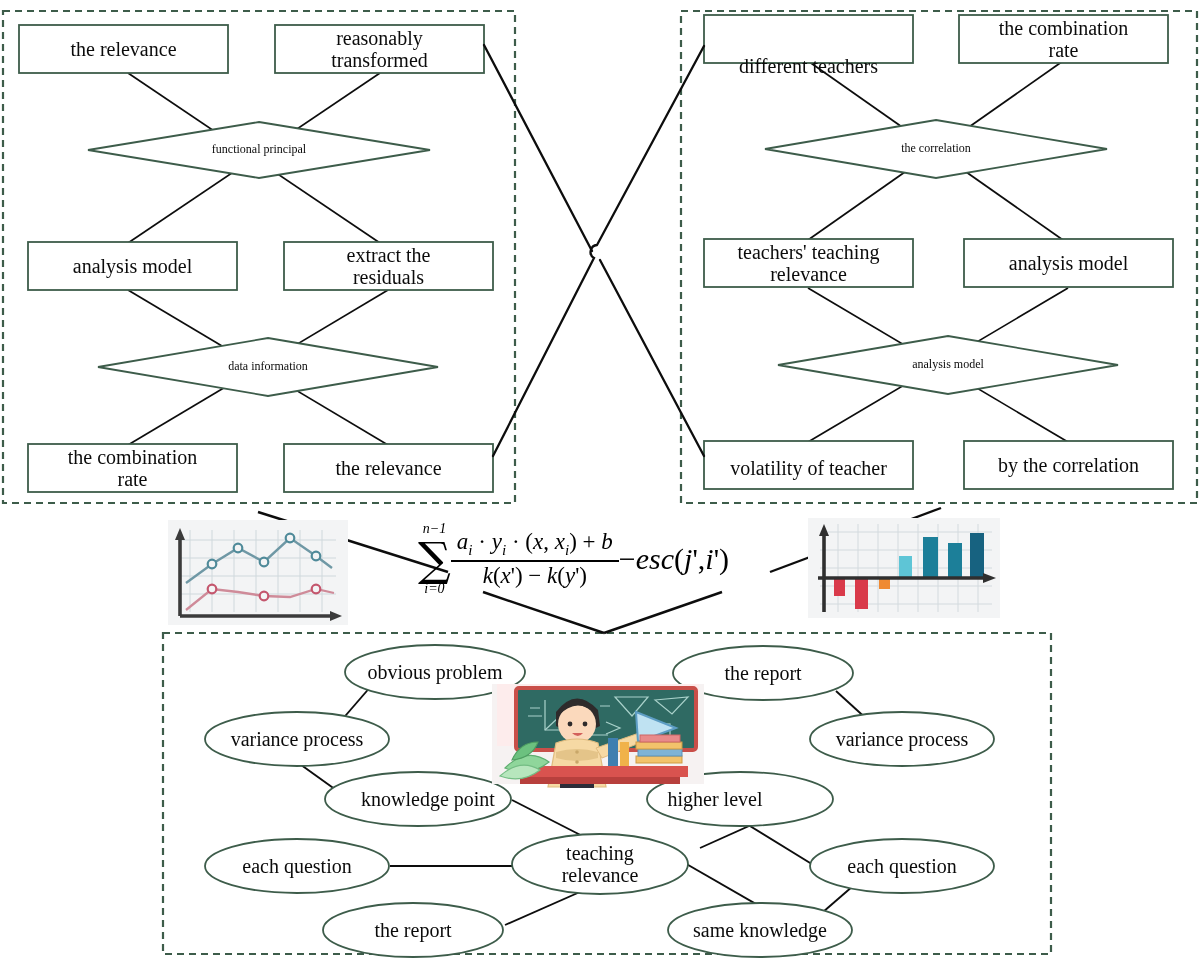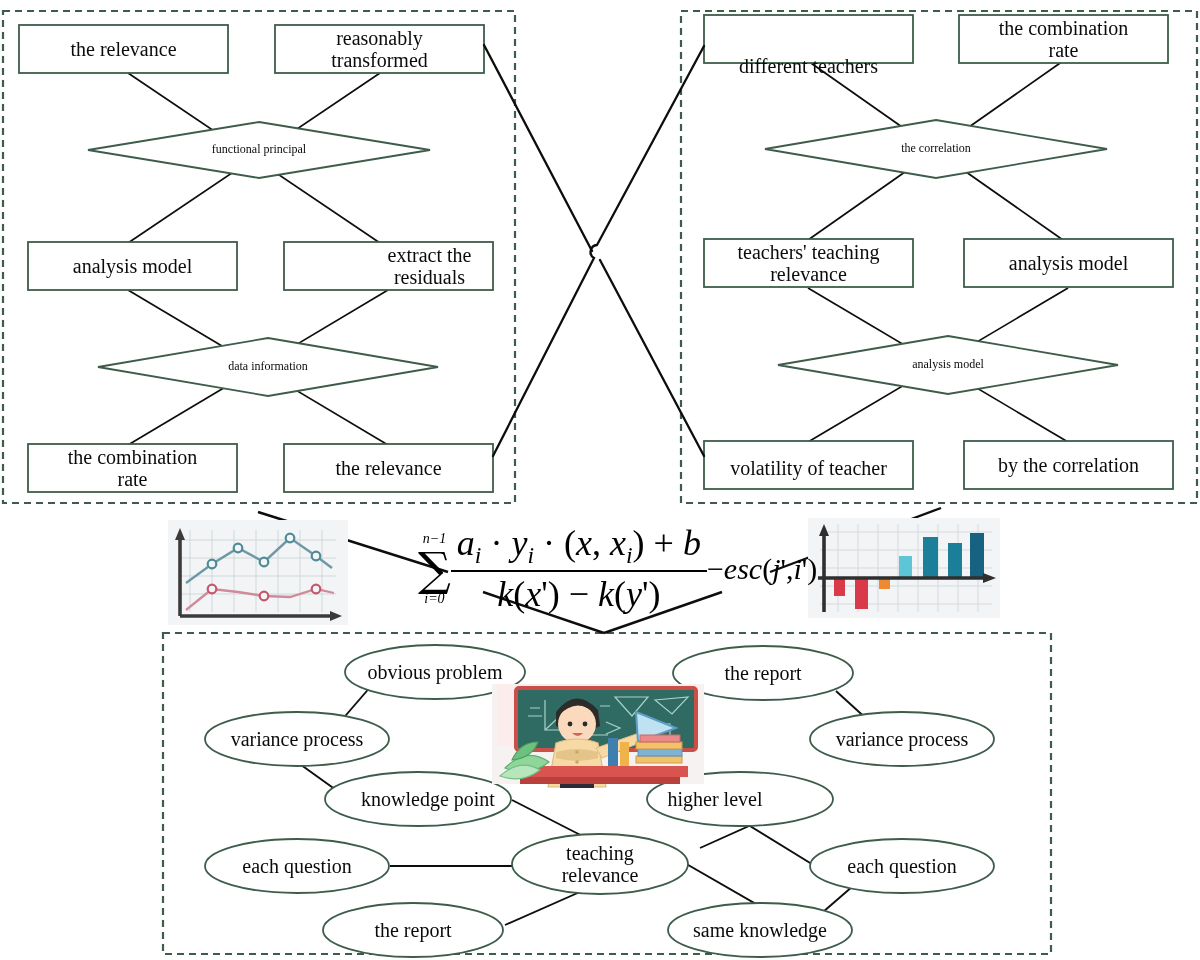--- a/index.html
+++ b/index.html
@@ -228,21 +228,21 @@
       <path d="M 505 768 q 22 -22 44 -6 q -20 16 -44 6 Z" fill="#8fd69b" stroke="#5fae70" stroke-width="1.2"></path>
       <path d="M 500 776 q 20 -18 40 -6 q -18 14 -40 6 Z" fill="#b7e6bd" stroke="#74bd84" stroke-width="1.2"></path>
       <path d="M 512 760 q 8 -18 26 -18 q -6 16 -26 18 Z" fill="#6cc17f" stroke="#4f9e62" stroke-width="1.1"></path>
     </g>
   </svg>
 
   <div class="node-text box-label" style="left:19px;top:25px;width:209px;height:48px;">the relevance</div>
   <div class="node-text box-label" style="left:275px;top:25px;width:209px;height:48px;white-space:pre-line;">reasonably
 transformed</div>
   <div class="node-text box-label" style="left:28px;top:242px;width:209px;height:48px;">analysis model</div>
-  <div class="node-text box-label" style="left:284px;top:242px;width:209px;height:48px;white-space:pre-line;margin-left:41px;">extract the
+  <div class="node-text box-label" style="left:284px;top:242px;width:209px;height:48px;white-space:pre-line;">extract the
 residuals</div>
   <div class="node-text box-label" style="left:28px;top:444px;width:209px;height:48px;white-space:pre-line;">the combination
 rate</div>
   <div class="node-text box-label" style="left:284px;top:444px;width:209px;height:48px;">the relevance</div>
   <div class="node-text diamond-label" style="left:129px;top:134px;width:260px;height:32px;">functional principal</div>
   <div class="node-text diamond-label" style="left:138px;top:351px;width:260px;height:32px;">data information</div>
 
   <div class="node-text box-label" style="left:704px;top:4px;width:209px;height:36px;margin-top:44px;">different teachers</div>
   <div class="node-text box-label" style="left:959px;top:15px;width:209px;height:48px;white-space:pre-line;">the combination
 rate</div>
@@ -265,19 +265,19 @@
 relevance</div>
   <div class="node-text ellipse-label" style="left:810px;top:850px;width:184px;height:32px;">each question</div>
   <div class="node-text ellipse-label" style="left:323px;top:914px;width:180px;height:32px;">the report</div>
   <div class="node-text ellipse-label" style="left:668px;top:914px;width:184px;height:32px;">same knowledge</div>
 
   <div class="formula" style="left:418px;top:522px;">
     <span class="sigma-wrap">
       <span class="lim">n−1</span>
       <span class="sig">∑</span>
       <span class="lim">i=0</span>
-    </span><span class="frac" style="font-size:36px;">
+    </span><span class="frac" style="font-size:23px;">
       <span class="num"><i class="m">a</i><sub class="m">i</sub> · <i class="m">y</i><sub class="m">i</sub> · (<i class="m">x</i>, <i class="m">x</i><sub class="m">i</sub>) + <i class="m">b</i></span>
       <span class="den"><i class="m">k</i>(<i class="m">x</i>') − <i class="m">k</i>(<i class="m">y</i>')</span>
     </span><span style="font-size:30px;vertical-align:middle;">−<i class="m">esc</i>(<i class="m">j</i>',<i class="m">i</i>')</span>
   </div>
 
 </div>
 
 </body></html>

